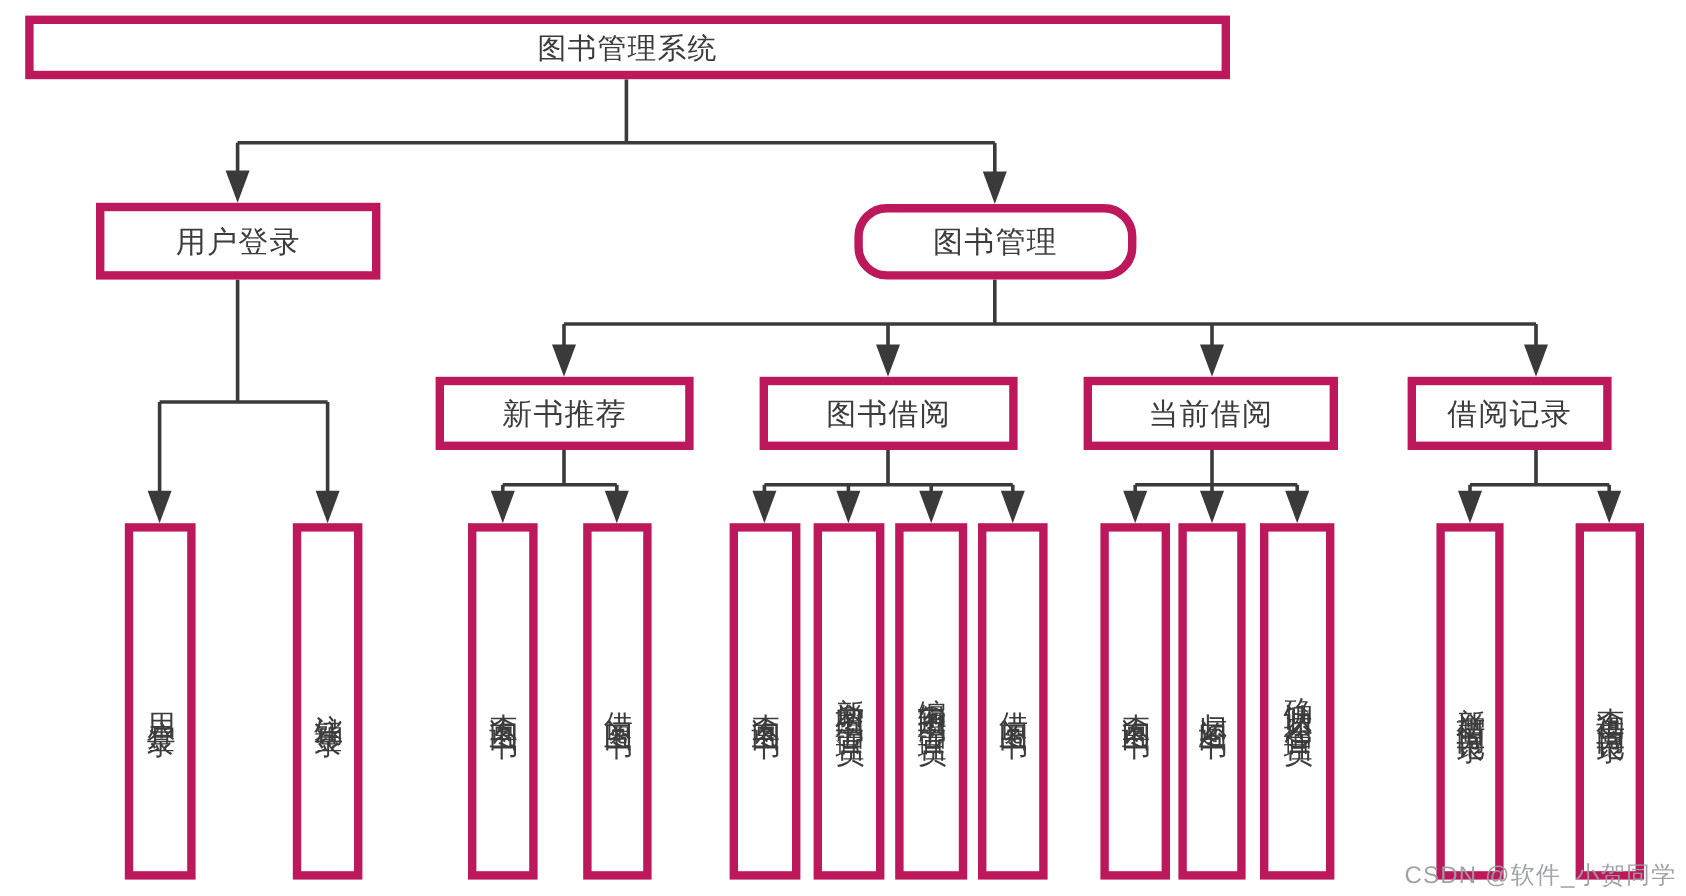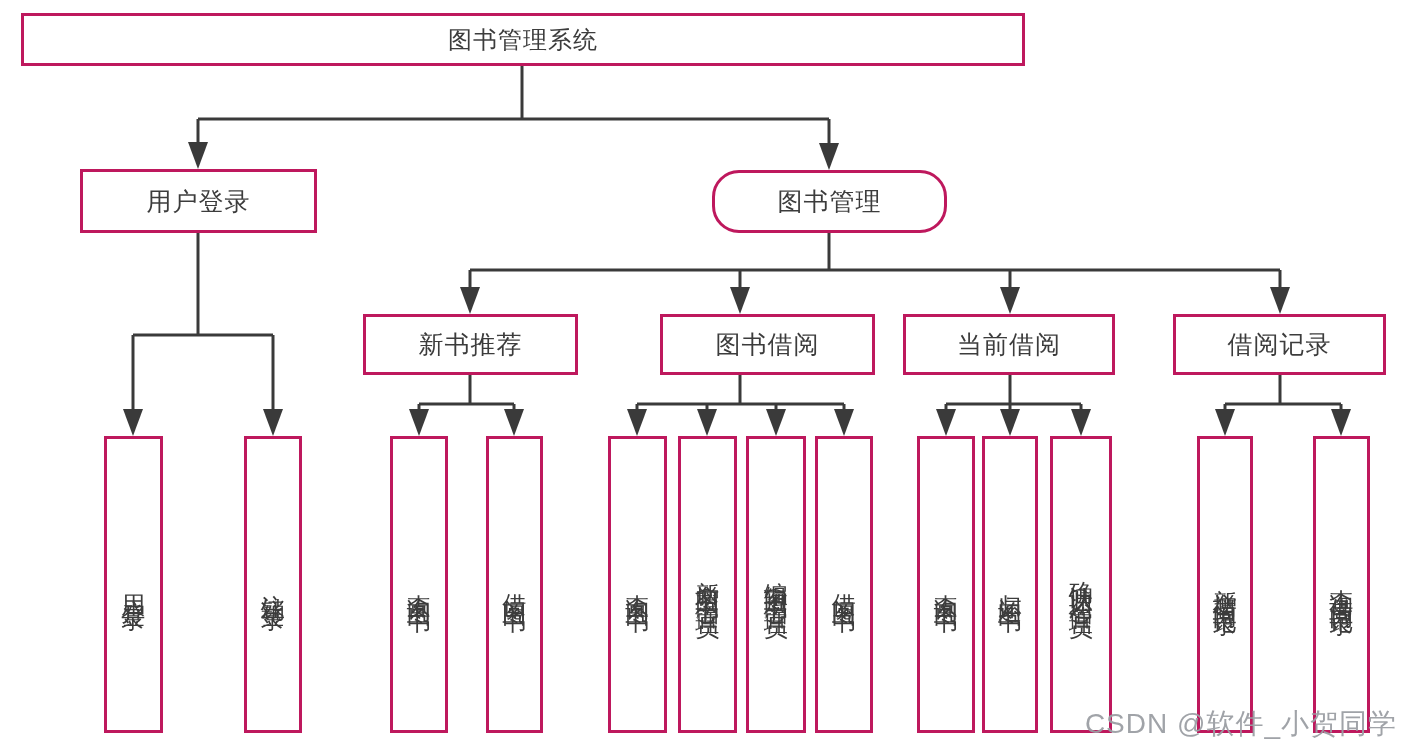--- a/index.html
+++ b/index.html
@@ -20,21 +20,21 @@
     left: 0;
     top: 0;
     width: 1405px;
     height: 747px;
     z-index: 1;
   }
   .node {
     position: absolute;
     box-sizing: border-box;
     background: #ffffff;
-    border: 3px solid #be185d;
+    border: 7px solid #be185d;
     color: #3c3c3c;
     display: flex;
     align-items: center;
     justify-content: center;
     text-align: center;
     z-index: 2;
     font-size: 25px;
     letter-spacing: 1px;
     white-space: nowrap;
   }
@@ -49,21 +49,21 @@
     text-orientation: mixed;
     font-size: 24px;
     letter-spacing: 5px;
     line-height: 1.15;
   }
   #watermark {
     position: absolute;
     right: 8px;
     bottom: 4px;
     z-index: 5;
-    font-size: 28px;
+    font-size: 20px;
     color: rgba(155, 158, 163, 0.95);
     letter-spacing: 1px;
     white-space: nowrap;
     text-align: center;
   }
 </style>
 </head>
 <body>
 
 <div id="canvas">
@@ -127,27 +127,27 @@
       </div>
       <div class="node" style="left: 80px; top: 169px; width: 237px; height: 64px;">
         <span class="lbl">用户登录</span>
       </div>
       <div class="node" style="left: 712px; top: 170px; width: 235px; height: 63px; border-radius: 27px;">
         <span class="lbl">图书管理</span>
       </div>
       <div class="node" style="left: 363px; top: 314px; width: 215px; height: 61px; font-family: Liberation Serif, serif;">
         <span class="lbl">新书推荐</span>
       </div>
-      <div class="node" style="left: 633px; top: 314px; width: 215px; height: 61px; margin-left: 27px;">
+      <div class="node" style="left: 633px; top: 314px; width: 215px; height: 61px;">
         <span class="lbl">图书借阅</span>
       </div>
       <div class="node" style="left: 903px; top: 314px; width: 212px; height: 61px;">
         <span class="lbl">当前借阅</span>
       </div>
-      <div class="node" style="left: 1173px; top: 314px; width: 213px; height: 61px;">
+      <div class="node" style="left: 1173px; top: 314px; width: 170px; height: 61px;">
         <span class="lbl">借阅记录</span>
       </div>
       <div class="node vertical" style="left: 104px; top: 436px; width: 59px; height: 297px;">
         <span class="lbl">用户登录</span>
       </div>
       <div class="node vertical" style="left: 244px; top: 436px; width: 58px; height: 297px;">
         <span class="lbl">注销登录</span>
       </div>
       <div class="node vertical" style="left: 390px; top: 436px; width: 58px; height: 297px;">
         <span class="lbl">查询图书</span>

